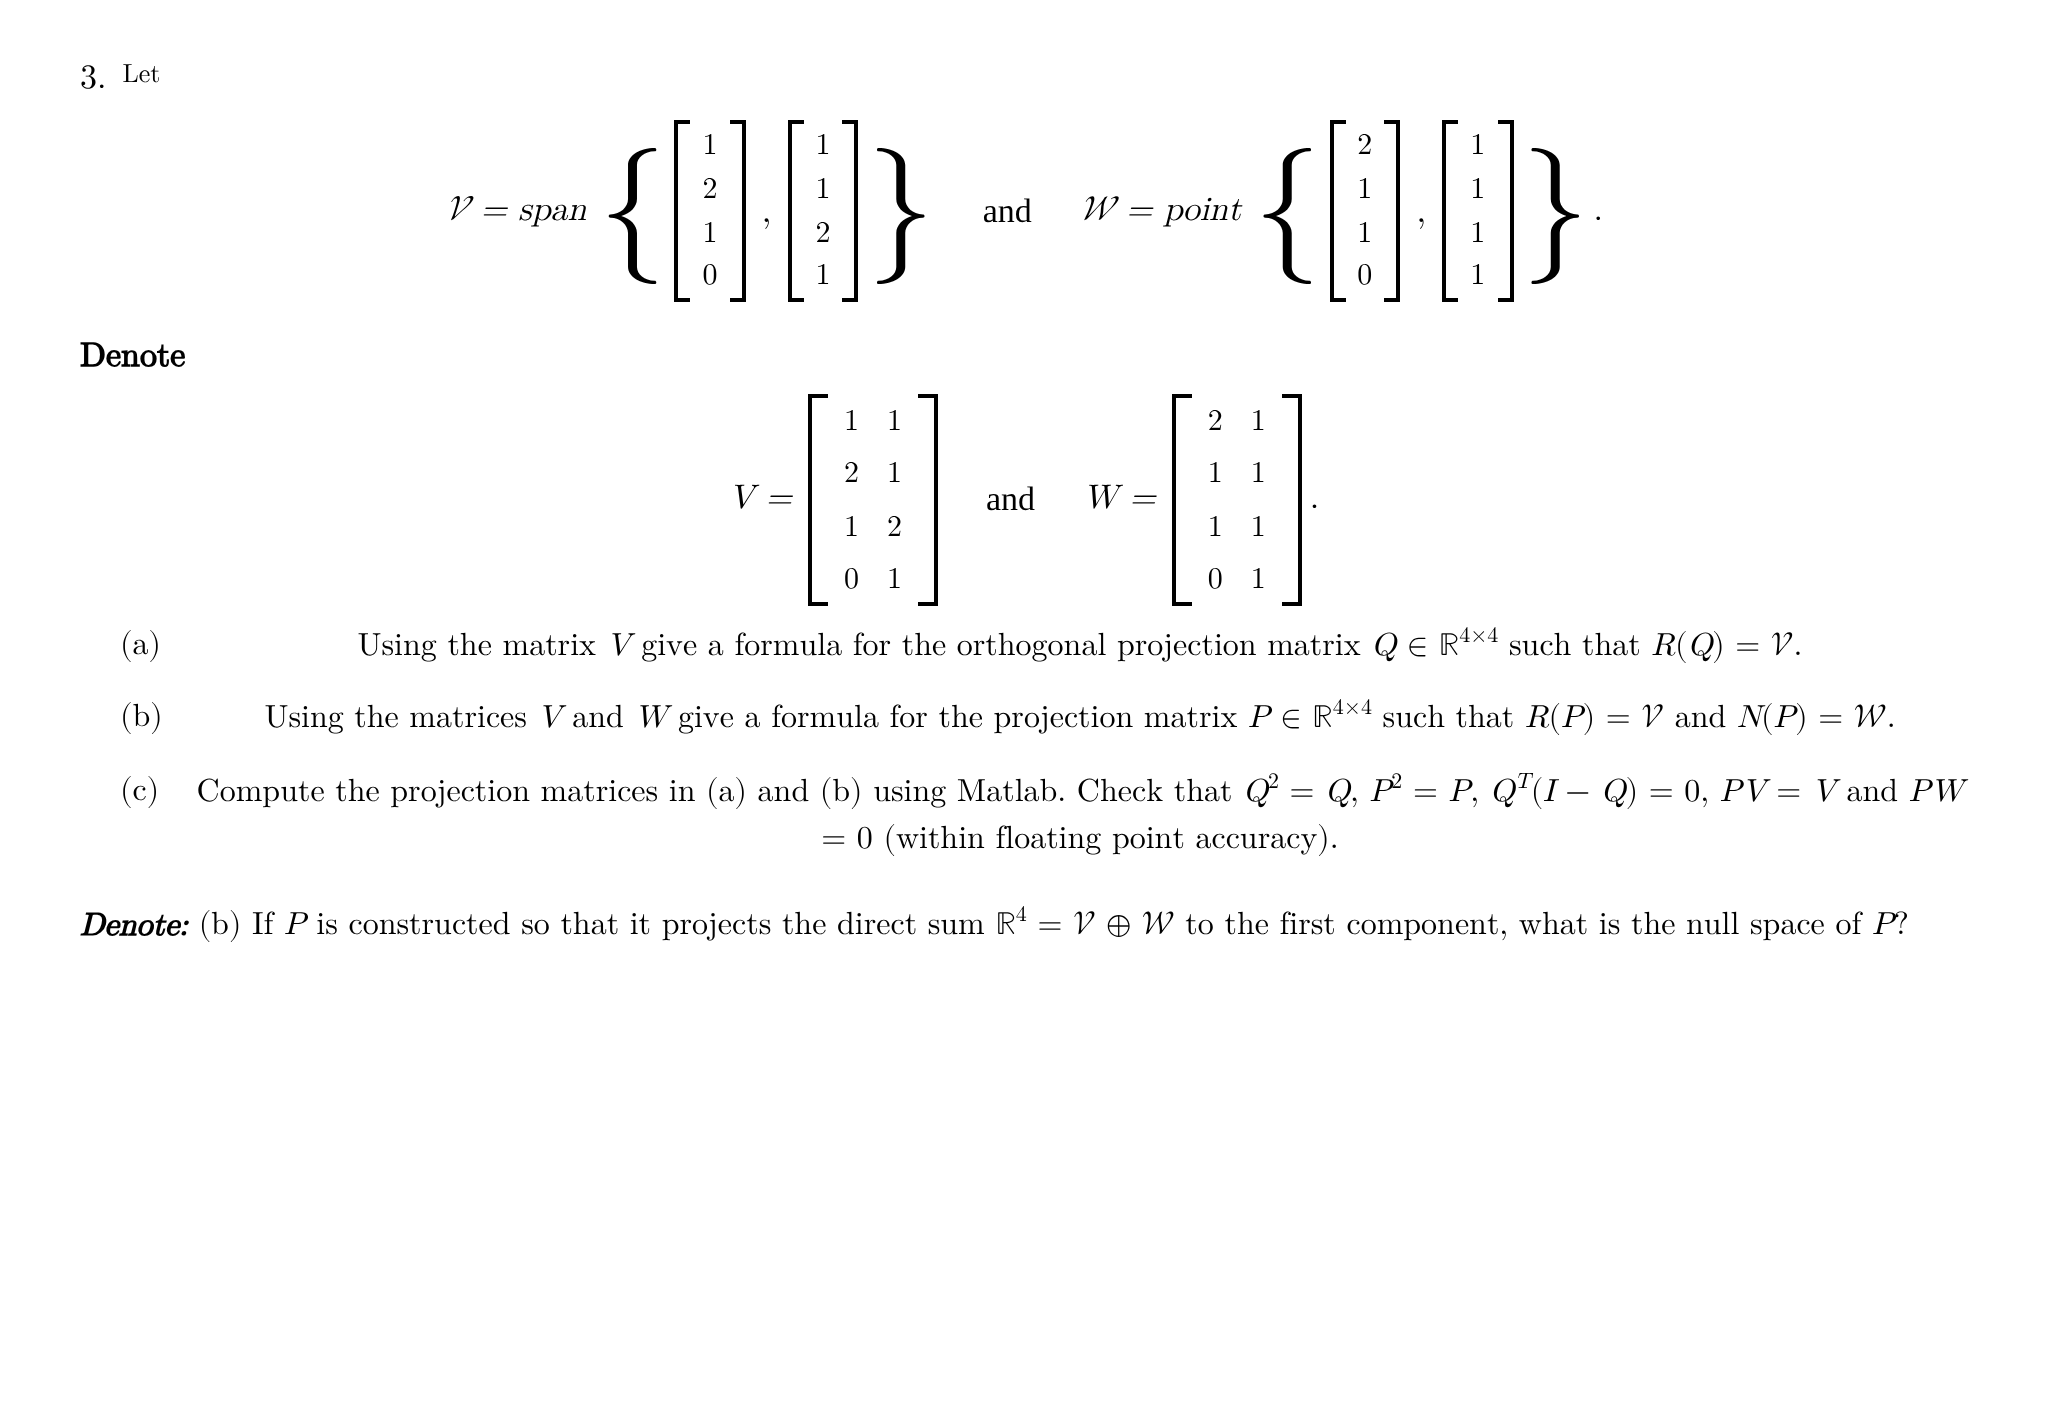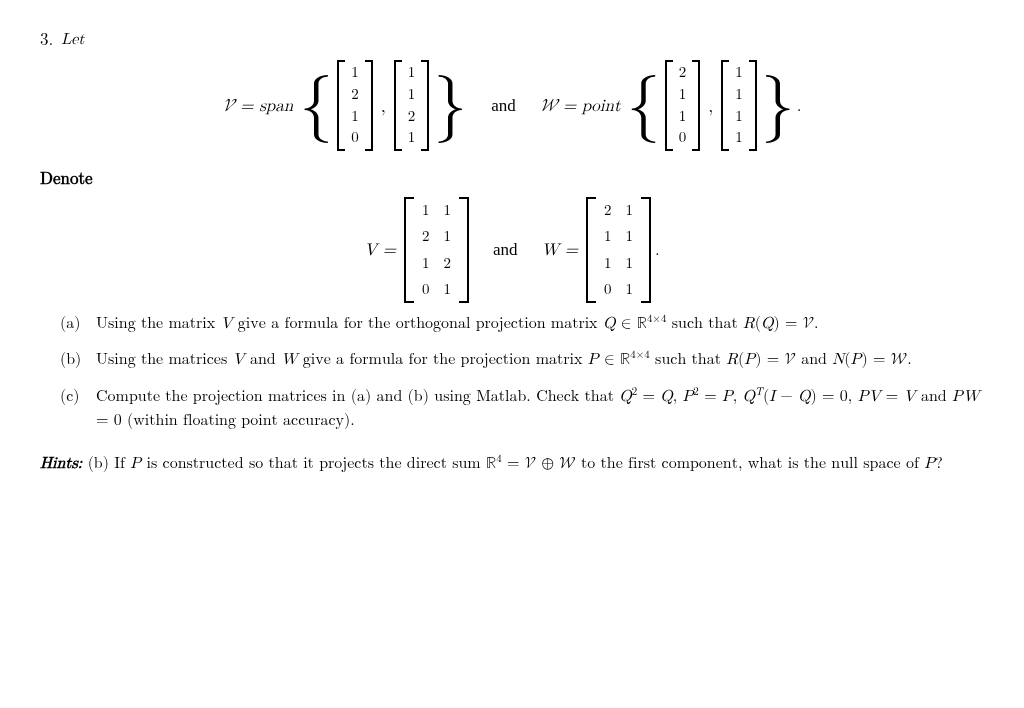--- a/index.html
+++ b/index.html
@@ -74,20 +74,21 @@
       margin-bottom: 12px;
       font-size: 16px;
       line-height: 1.5;
     }
     .part-label {
       min-width: 28px;
       font-style: normal;
     }
     .part-text {
       flex: 1;
+      text-align: center;
     }
     .hints-section {
       margin-top: 18px;
       font-size: 16px;
       line-height: 1.55;
     }
     sup {
       font-size: 11px;
       vertical-align: super;
     }
@@ -122,21 +123,21 @@
       margin-left: 2px;
     }
   </style>
 </head>
 <body>
 
 <div>
 
   <div style="display:flex; gap:8px; margin-bottom:6px;">
     <span style="font-size:17px;">3.</span>
-    <span style="font-size:16px;font-style:italic;">Let</span>
+    <span style="font-size:13px;">Let</span>
   </div>
 
   <div class="let-line">
 
     <span style="font-style:italic; margin-right:6px;">𝒱 = span</span>
 
     <span class="curly-big">{</span>
 
     <div class="col-vec" style="margin:0 4px;">
       <div class="tall-left"></div>
@@ -263,19 +264,19 @@
     <div class="part">
       <span class="part-label">(c)</span>
       <span class="part-text">
         Compute the projection matrices in (a) and (b) using Matlab. Check that <span class="italic">Q</span><sup>2</sup> = <span class="italic">Q</span>, <span class="italic">P</span><sup>2</sup> = <span class="italic">P</span>, <span class="italic">Q</span><sup><span class="italic">T</span></sup>(<span class="italic">I</span> − <span class="italic">Q</span>) = 0, <span class="italic">PV</span> = <span class="italic">V</span> and <span class="italic">PW</span> = 0 (within floating point accuracy).
       </span>
     </div>
 
   </div>
 
   <div class="hints-section">
-    <span style="font-style:italic; font-weight:bold;">Hints:</span>
+    <span style="font-style:italic; font-weight:bold;">Denote:</span>
     <span>
       (b) If <span class="italic">P</span> is constructed so that it projects the direct sum ℝ<sup>4</sup> = 𝒱 ⊕ 𝒲 to the first component, what is the null space of <span class="italic">P</span>?
     </span>
   </div>
 
 </div>
 
 </body></html>

